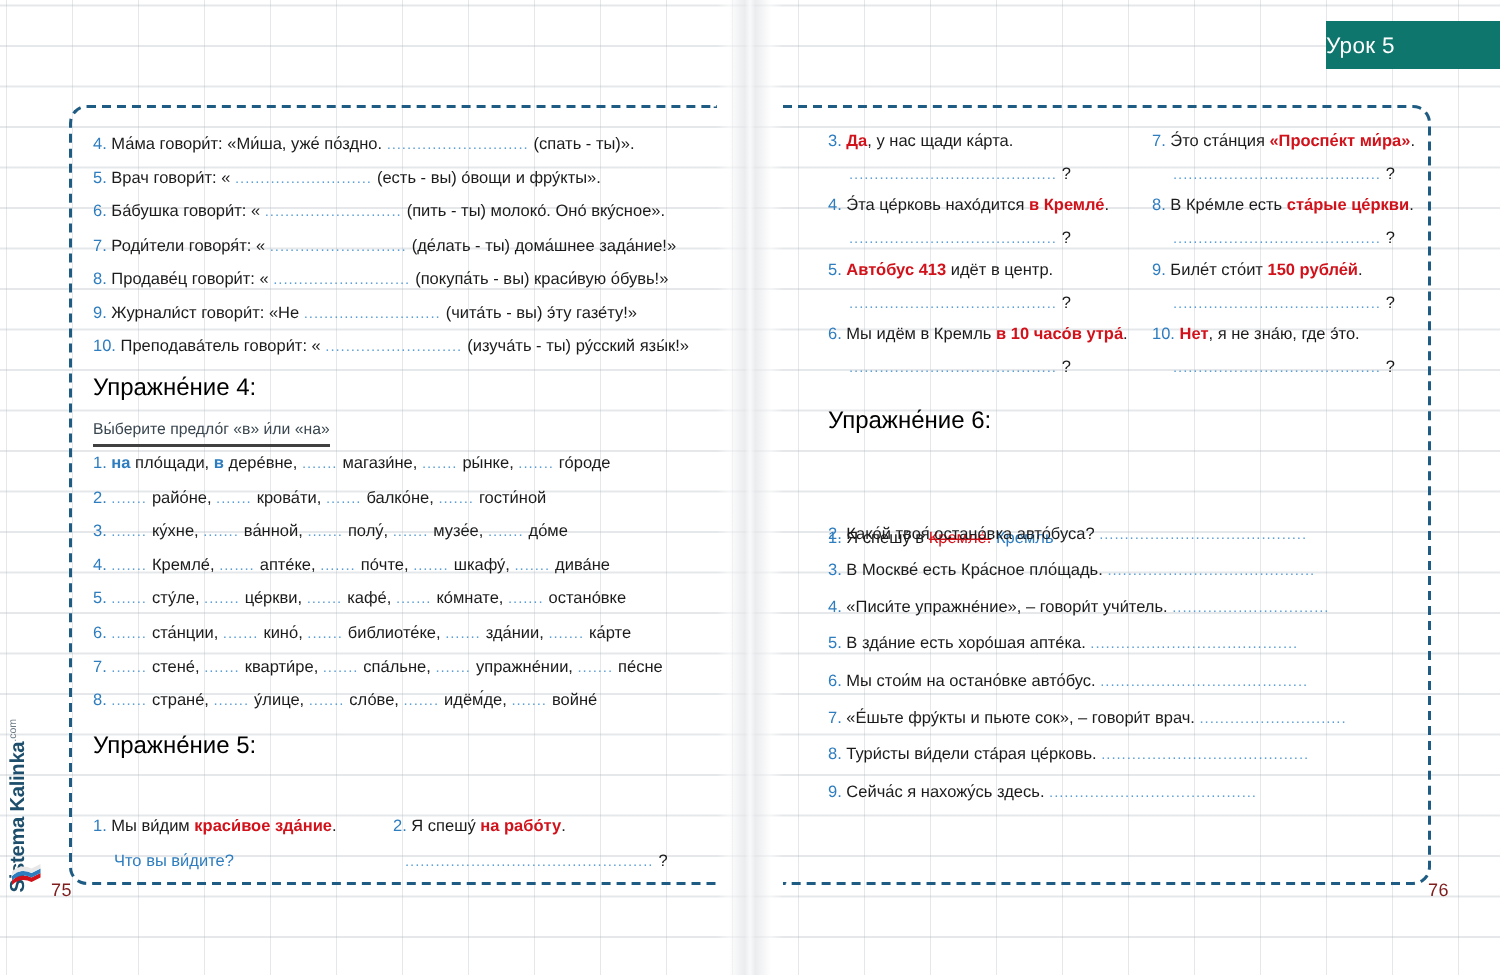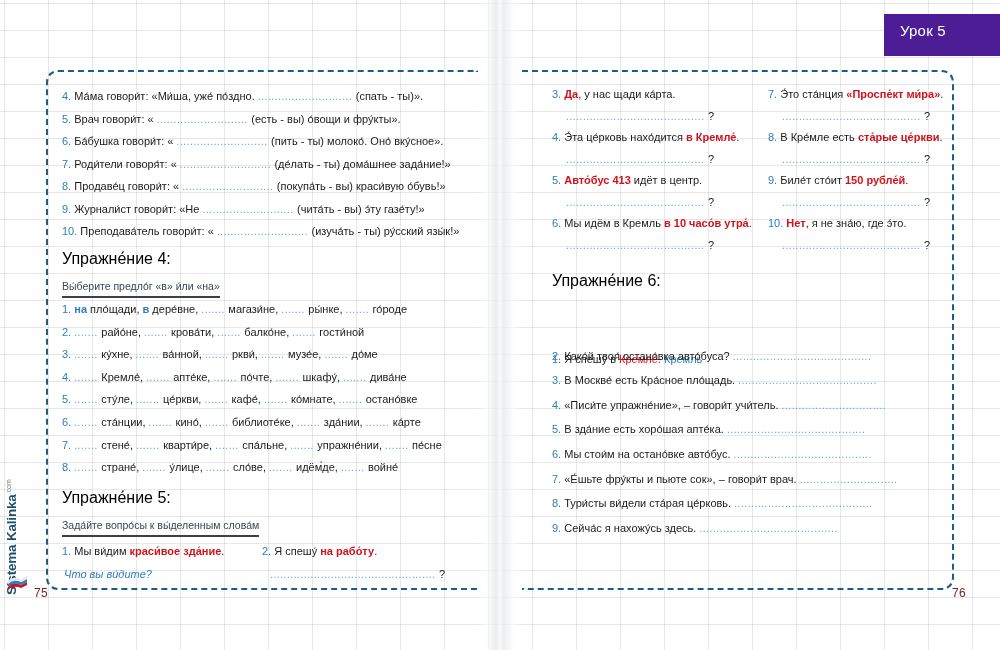--- a/index.html
+++ b/index.html
@@ -52,26 +52,25 @@
     pointer-events: none;
     z-index: 3;
   }
 
   
   .lesson-badge {
     position: absolute;
     top: 14px;
     left: 884px;
     width: 116px;
-    height: 42px;
-    background: #4c1d95;
+    height: 32px;
+    background: #0f766e;
     color: #ffffff;
     font-size: 15px;
     line-height: 34px;
-    padding-left: 16px;
     box-sizing: border-box;
     letter-spacing: 0.2px;
     z-index: 4;
   }
 
   
   .brand-spine {
     position: absolute;
     left: 4px;
     top: 455px;
@@ -214,35 +213,32 @@
         <div class="row q-line" style="left: 62px; top: 225px;"><span class="num">10. </span><span>Преподава́тель говори́т: « </span><span class="dots">........................... </span><span>(изуча́ть - ты) ру́сский язы́к!»</span></div>
       </div>
 
     <div class="row" style="left:62px; top:250px;">Упражне́ние 4:</div>
     <div class="row" style="left:62px; top:274px;">
       <span class="ex-sub">Вы́берите предло́г «в» и́ли «на»</span>
     </div>
     <div id="ex4-rows">
         <div class="row q-line" style="left: 62px; top: 303px;"><span class="num">1. </span><span class="blue-fill">на </span><span>пло́щади, </span><span class="blue-fill">в </span><span>дере́вне, </span><span class="dots">....... </span><span>магази́не, </span><span class="dots">....... </span><span>ры́нке, </span><span class="dots">....... </span><span>го́роде</span></div>
         <div class="row q-line" style="left: 62px; top: 325.6px;"><span class="num">2. </span><span class="dots">....... </span><span>райо́не, </span><span class="dots">....... </span><span>крова́ти, </span><span class="dots">....... </span><span>балко́не, </span><span class="dots">....... </span><span>гости́ной</span></div>
-        <div class="row q-line" style="left: 62px; top: 348.2px;"><span class="num">3. </span><span class="dots">....... </span><span>ку́хне, </span><span class="dots">....... </span><span>ва́нной, </span><span class="dots">....... </span><span>ркви́, </span><span class="dots">....... </span><span>музе́е, </span><span class="dots">....... </span><span>до́ме</span></div>
+        <div class="row q-line" style="left: 62px; top: 348.2px;"><span class="num">3. </span><span class="dots">....... </span><span>ку́хне, </span><span class="dots">....... </span><span>ва́нной, </span><span class="dots">....... </span><span>полу́, </span><span class="dots">....... </span><span>музе́е, </span><span class="dots">....... </span><span>до́ме</span></div>
         <div class="row q-line" style="left: 62px; top: 370.8px;"><span class="num">4. </span><span class="dots">....... </span><span>Кремле́, </span><span class="dots">....... </span><span>апте́ке, </span><span class="dots">....... </span><span>по́чте, </span><span class="dots">....... </span><span>шкафу́, </span><span class="dots">....... </span><span>дива́не</span></div>
         <div class="row q-line" style="left: 62px; top: 393.4px;"><span class="num">5. </span><span class="dots">....... </span><span>сту́ле, </span><span class="dots">....... </span><span>це́ркви, </span><span class="dots">....... </span><span>кафе́, </span><span class="dots">....... </span><span>ко́мнате, </span><span class="dots">....... </span><span>остано́вке</span></div>
         <div class="row q-line" style="left: 62px; top: 416px;"><span class="num">6. </span><span class="dots">....... </span><span>ста́нции, </span><span class="dots">....... </span><span>кино́, </span><span class="dots">....... </span><span>библиоте́ке, </span><span class="dots">....... </span><span>зда́нии, </span><span class="dots">....... </span><span>ка́рте</span></div>
         <div class="row q-line" style="left: 62px; top: 438.6px;"><span class="num">7. </span><span class="dots">....... </span><span>стене́, </span><span class="dots">....... </span><span>кварти́ре, </span><span class="dots">....... </span><span>спа́льне, </span><span class="dots">....... </span><span>упражне́нии, </span><span class="dots">....... </span><span>пе́сне</span></div>
         <div class="row q-line" style="left: 62px; top: 461.2px;"><span class="num">8. </span><span class="dots">....... </span><span>стране́, </span><span class="dots">....... </span><span>у́лице, </span><span class="dots">....... </span><span>сло́ве, </span><span class="dots">....... </span><span>идём́де, </span><span class="dots">....... </span><span>войне́</span></div>
       </div>
 
     <div class="row" style="left:62px; top:489px;">Упражне́ние 5:</div>
-    <div class="row" style="left:62px; top:513px;">
-      <span class="ex-sub">Зада́йте вопро́сы к вы́деленным слова́м</span>
-    </div>
     <div id="ex5-items">
         <div class="row q-line" style="left: 62px; top: 545px;"><span class="num">1. </span><span>Мы ви́дим </span><span class="red">краси́вое зда́ние</span><span>.</span></div>
-        <div class="row q-line" style="left: 64px; top: 568px; font-style: italic;"><span class="blue-ans">Что вы ви́дите?</span></div>
+        <div class="row q-line" style="left: 76px; top: 568px;"><span class="blue-ans">Что вы ви́дите?</span></div>
         <div class="row q-line" style="left: 262px; top: 545px; text-align: right;"><span class="num">2. </span><span>Я спешу́ </span><span class="red">на рабо́ту</span><span>.</span></div>
         <div class="row q-line" style="left: 270px; top: 568px;"><span class="dots">................................................. </span><span>?</span></div>
       </div>
 
     <div class="page-number pn-left">75</div>
   </div>
 
   <div class="page page-right">
 
     <div class="content-box box-right"></div>

